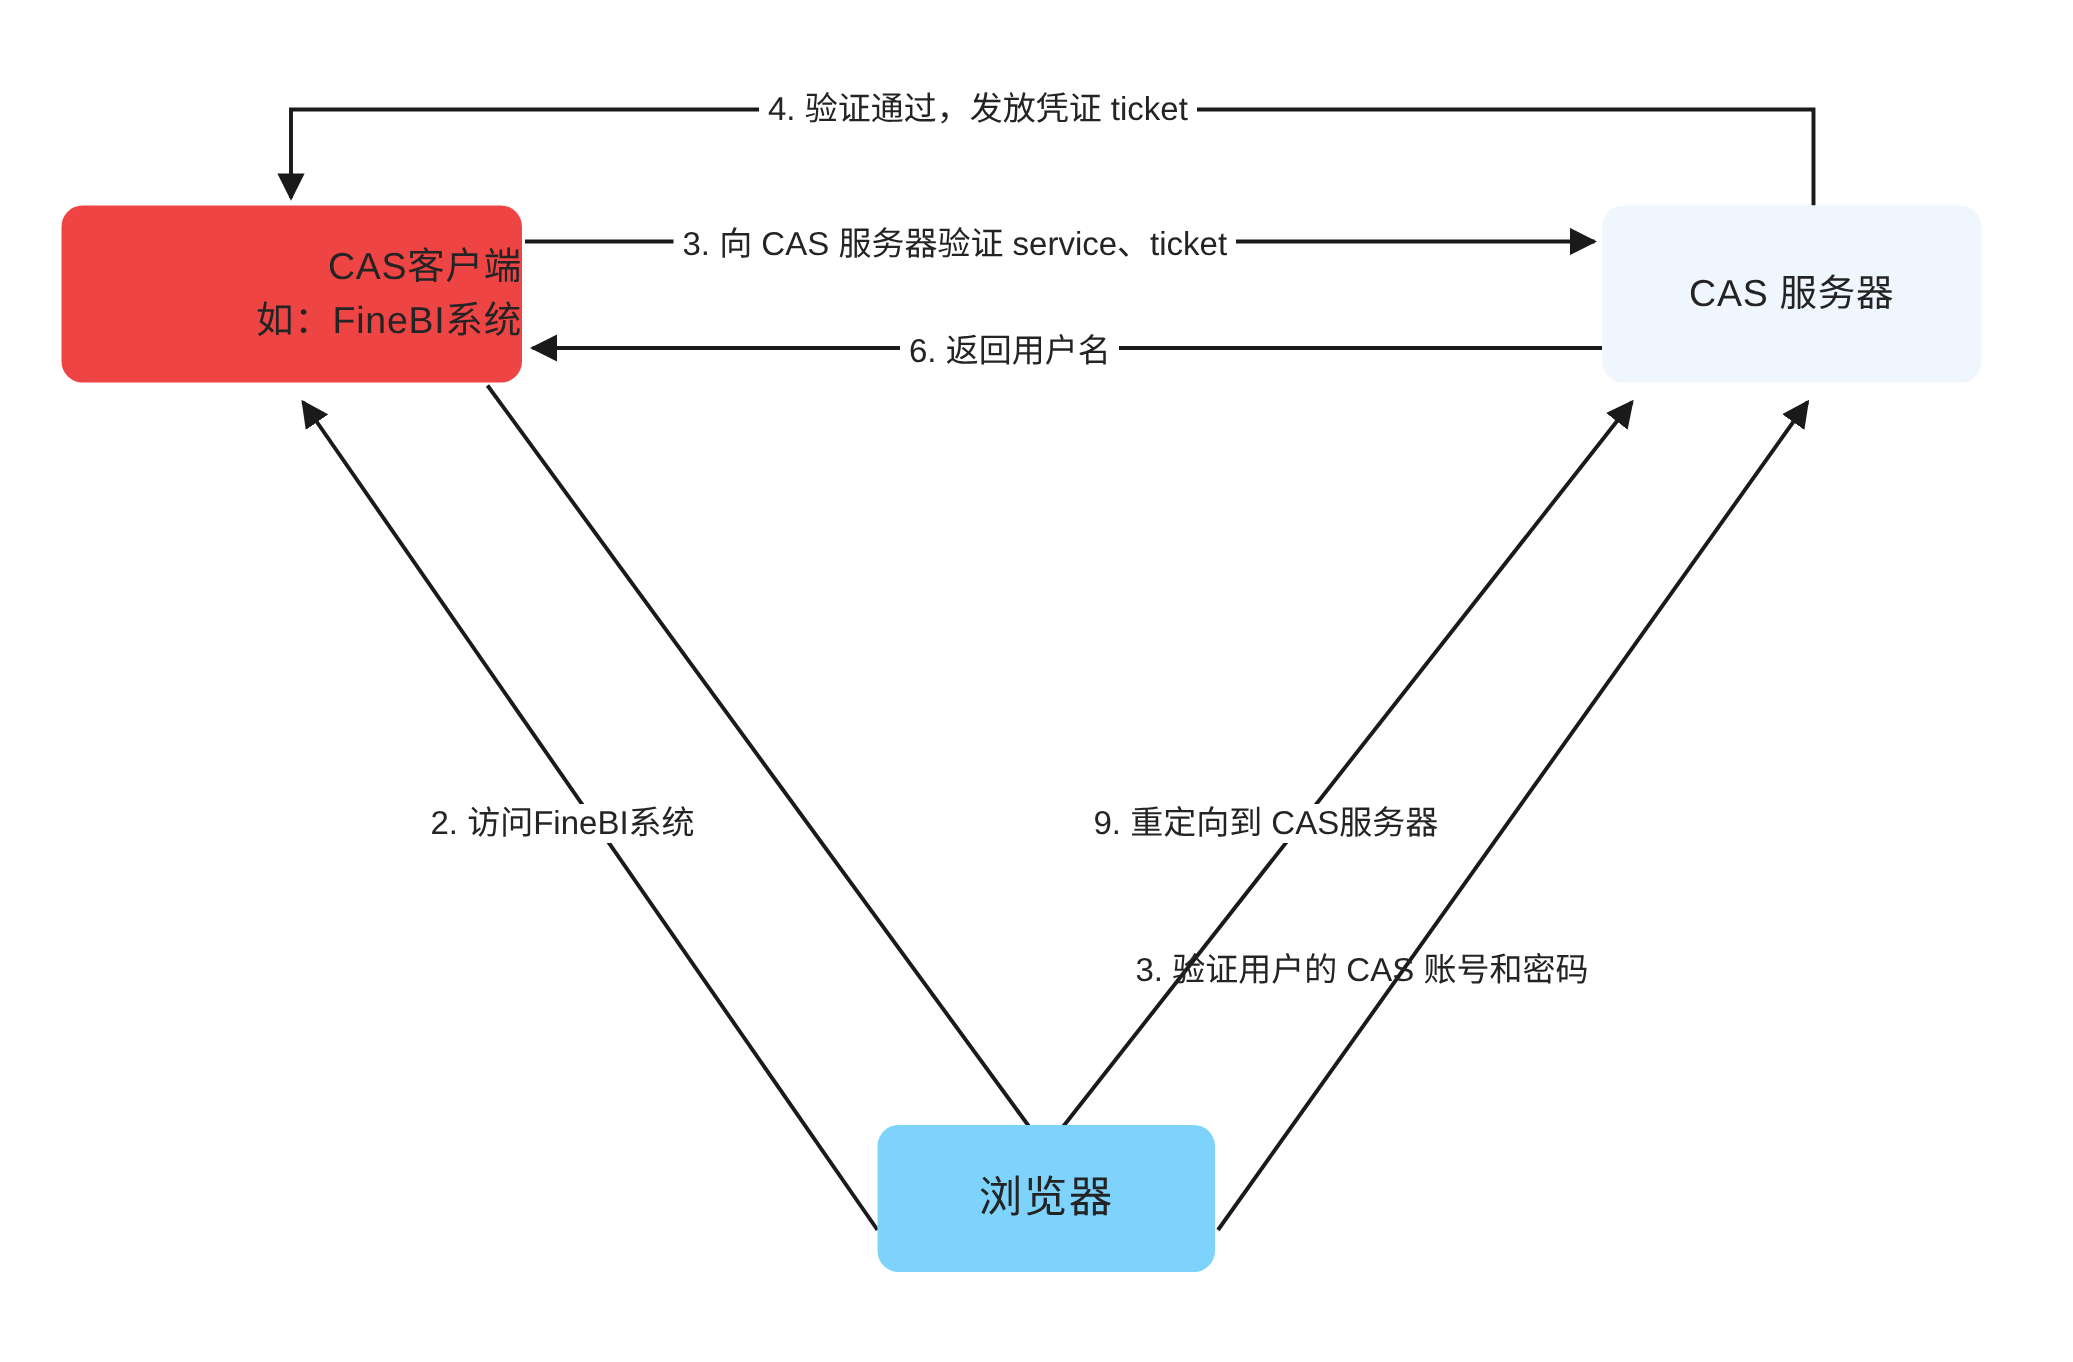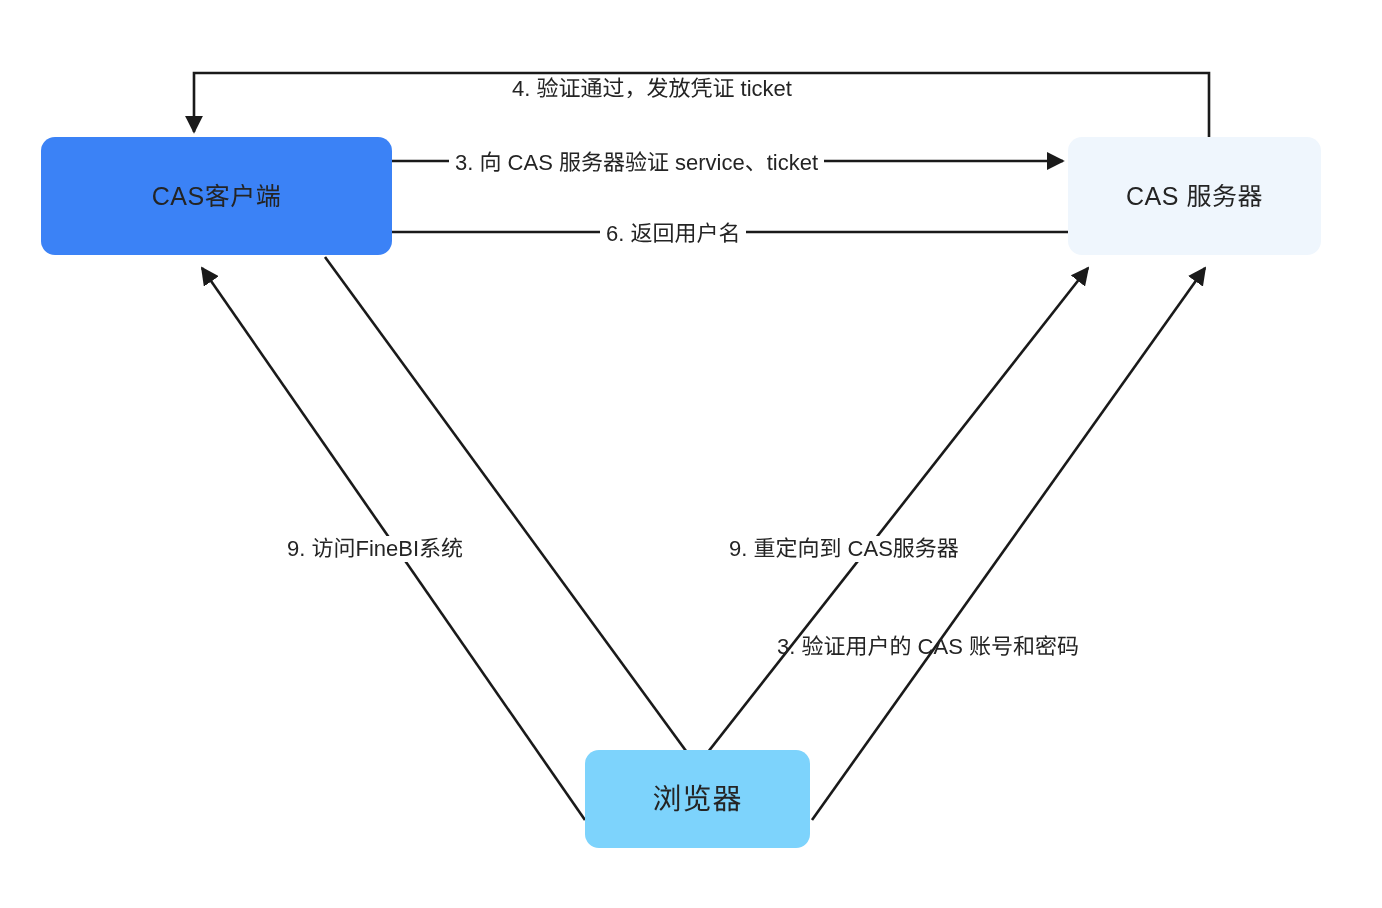--- a/index.html
+++ b/index.html
@@ -33,25 +33,26 @@
     text-align: center;
     line-height: 1.45;
   }
   .node-line {
     display: block;
     white-space: nowrap;
   }
   #node-cas-client {
     left: 41px;
     top: 137px;
-    width: 351px;
+    width: 307px;
     height: 118px;
-    background: #3b82f6;
+    background: #ef4444;
     font-size: 25px;
     letter-spacing: 0.5px;
+    align-items: flex-end;
   }
   #node-cas-server {
     left: 1068px;
     top: 137px;
     width: 253px;
     height: 118px;
     background: #eff6fd;
     font-size: 25px;
     letter-spacing: 0.5px;
   }
@@ -69,26 +70,26 @@
     white-space: nowrap;
     font-size: 22px;
     color: #242424;
     background: #ffffff;
     padding: 0 6px;
     line-height: 1.2;
   }
   .edge-label.no-bg {
     background: transparent;
   }
-  #label-4 { left: 506px; top: 76px; }
+  #label-4 { left: 506px; top: 60px; }
   #label-5 { left: 449px; top: 150px; }
   #label-6 { left: 600px; top: 221px; }
   #label-1 { left: 281px; top: 536px; }
   #label-2 { left: 723px; top: 536px; }
-  #label-3 { left: 771px; top: 634px; }
+  #label-3 { left: 751px; top: 634px; }
 </style>
 </head>
 <body>
 
 <svg id="canvas" viewBox="0 0 1382 908" xmlns="http://www.w3.org/2000/svg">
   <defs>
     <marker id="arrowhead" viewBox="0 0 10 10" refX="9" refY="5" markerWidth="7" markerHeight="7" orient="auto-start-reverse">
       <path d="M 0 0 L 10 5 L 0 10 z" fill="#1a1a1a"></path>
     </marker>
   </defs>
@@ -114,28 +115,29 @@
     <path d="M 697 766 L 1088 268" fill="none" stroke="#1a1a1a" stroke-width="2.6" marker-end="url(#arrowhead)"></path>
   </g>
 
   <g>
     <path d="M 812 820 L 1205 268" fill="none" stroke="#1a1a1a" stroke-width="2.6" marker-end="url(#arrowhead)"></path>
   </g>
 </svg>
 
 <div class="node" id="node-cas-client">
   <span class="node-line">CAS客户端</span>
+  <span class="node-line">如：FineBI系统</span>
 </div>
 
 <div class="node" id="node-cas-server">
   <span class="node-line">CAS 服务器</span>
 </div>
 
 <div class="node" id="node-browser">
   <span class="node-line">浏览器</span>
 </div>
 
 <div class="edge-label" id="label-4">4. 验证通过，发放凭证 ticket</div>
 <div class="edge-label" id="label-5">3. 向 CAS 服务器验证 service、ticket</div>
 <div class="edge-label" id="label-6">6. 返回用户名</div>
-<div class="edge-label" id="label-1">9. 访问FineBI系统</div>
+<div class="edge-label" id="label-1">2. 访问FineBI系统</div>
 <div class="edge-label" id="label-2">9. 重定向到 CAS服务器</div>
 <div class="edge-label no-bg" id="label-3">3. 验证用户的 CAS 账号和密码</div>
 
 </body></html>

